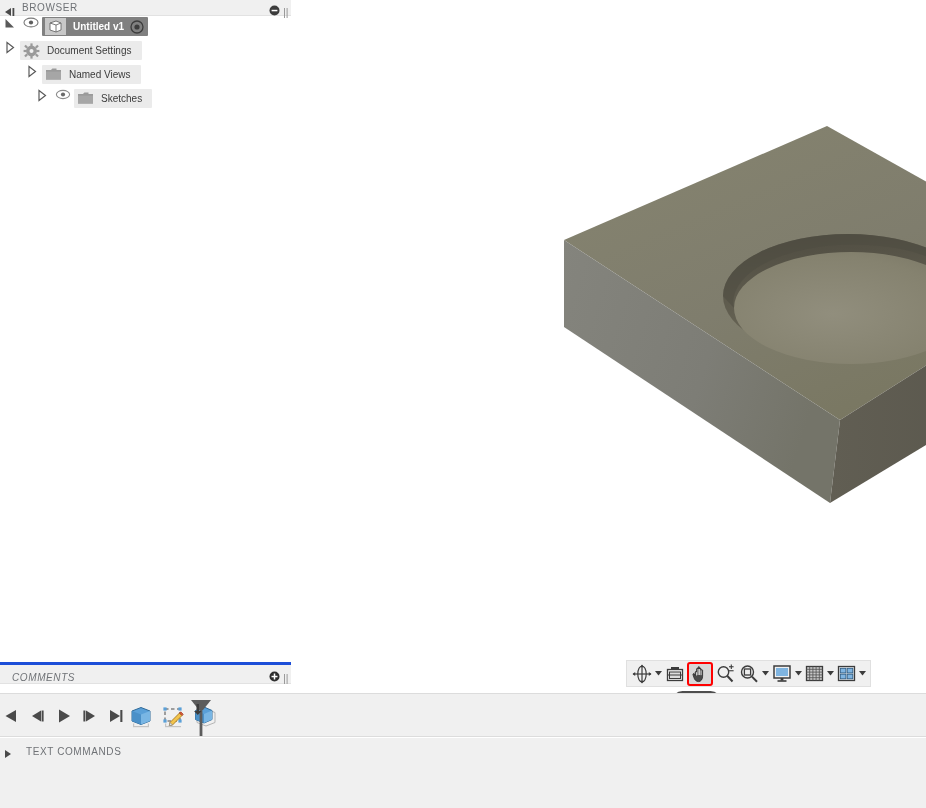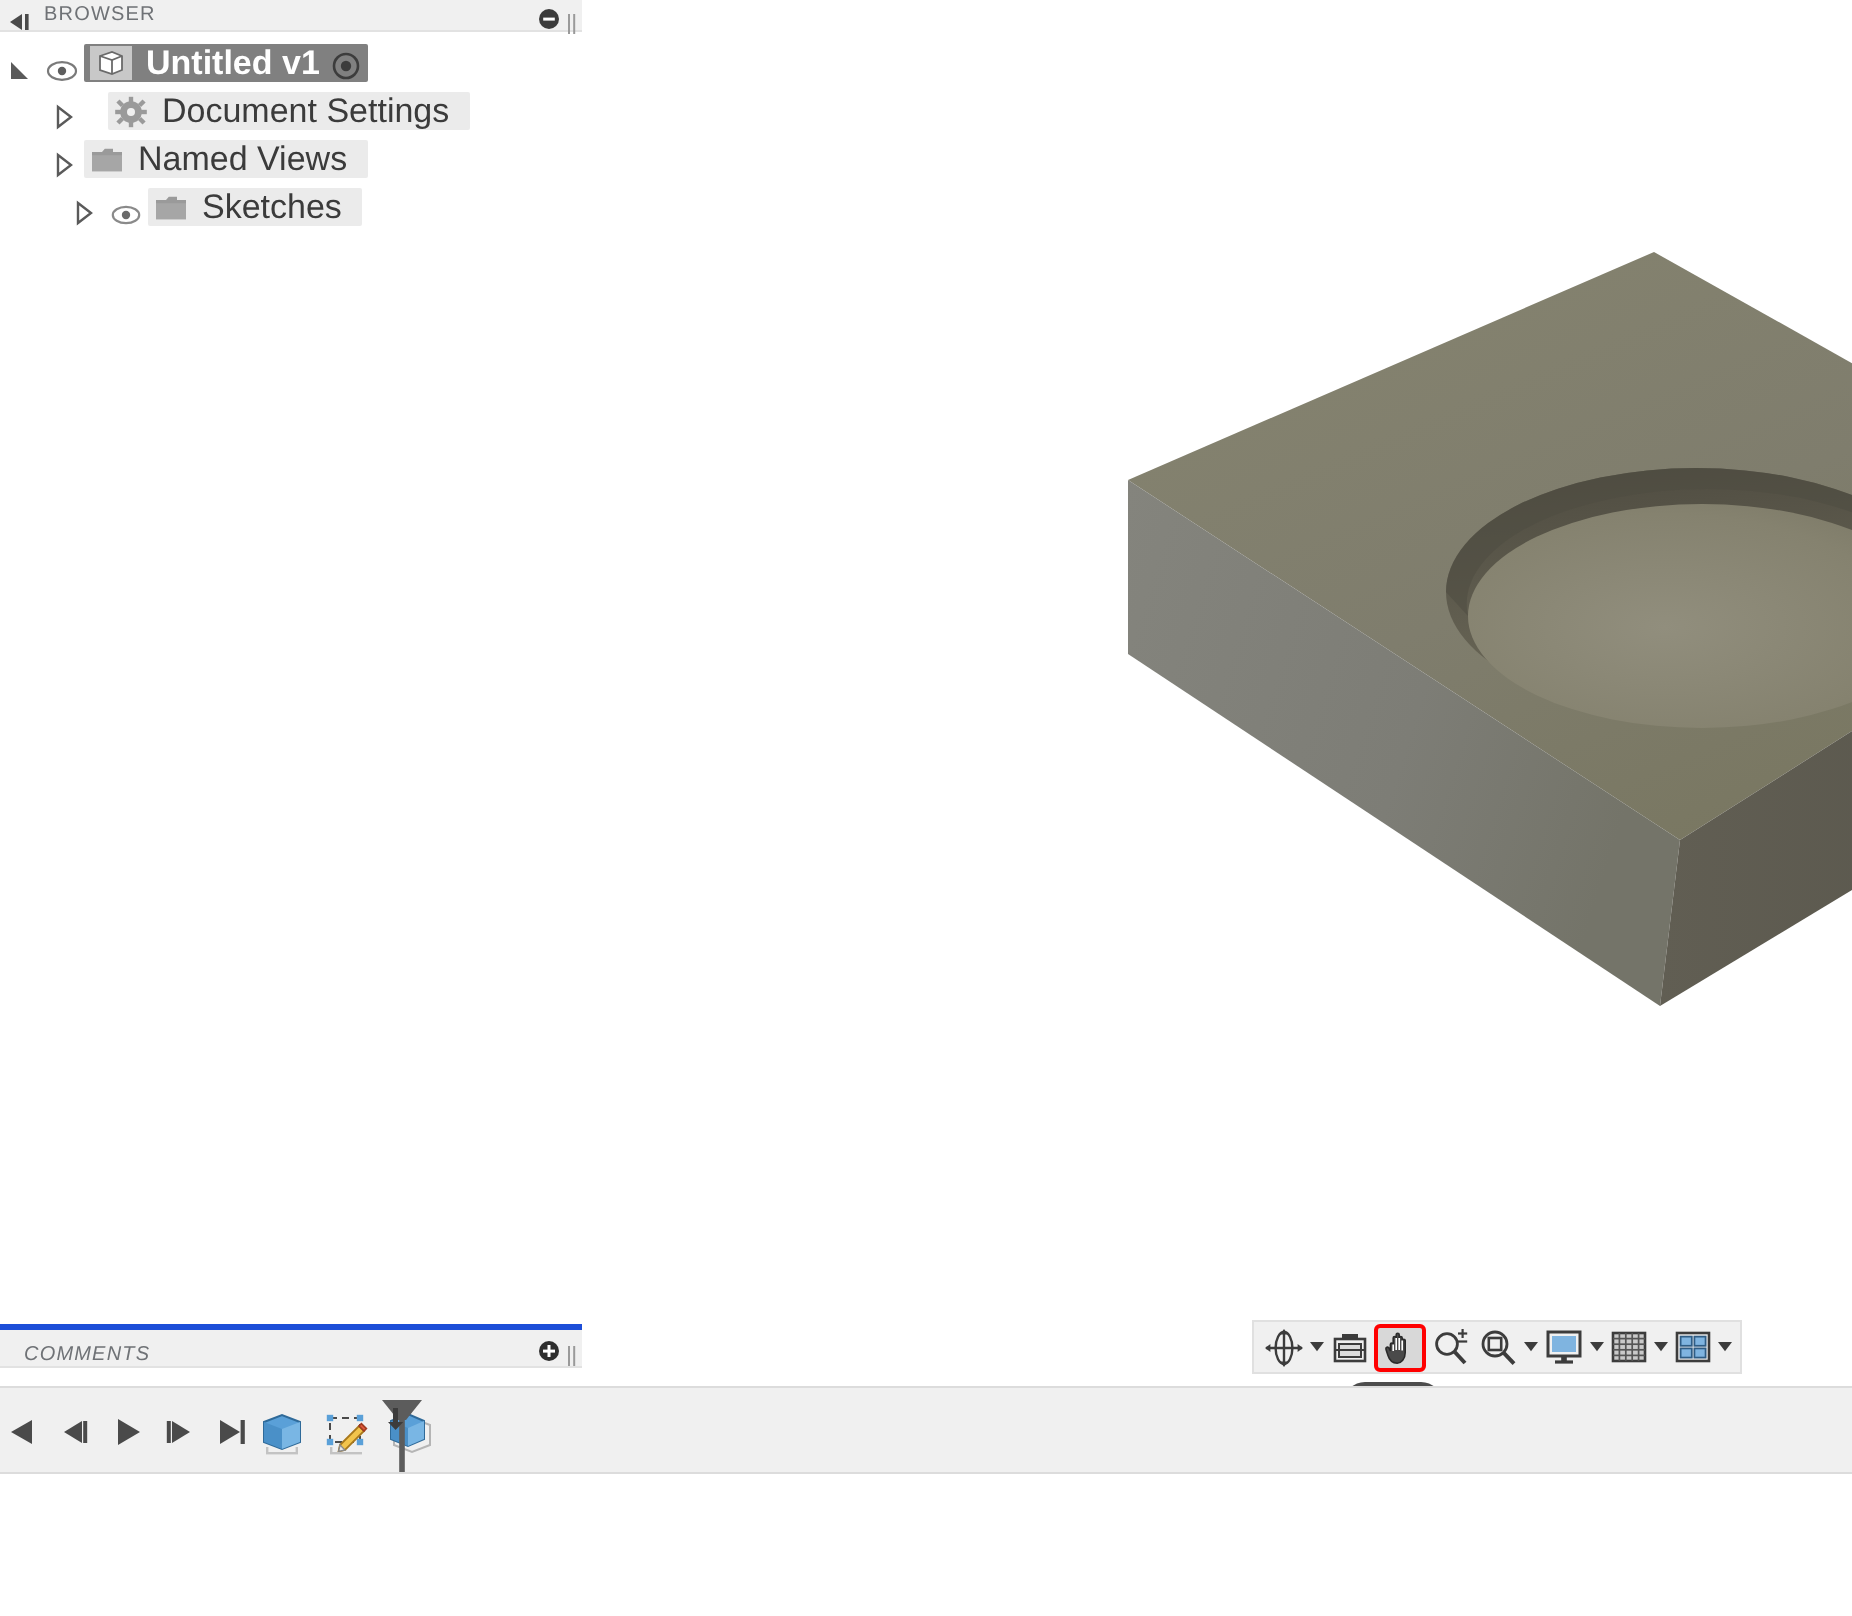--- a/index.html
+++ b/index.html
@@ -37,22 +37,22 @@
   }
   .panel-hdr-right {
     position: absolute; right: 2px; top: 2px;
     display: flex; align-items: center; gap: 3px;
   }
   .grip { width: 6px; height: 12px; display: block; }
 
   
   #tree { position: absolute; left: 0; top: 17px; width: 291px; }
   .tree-row {
-    display: flex; align-items: flex-end; height: 24px;
-    font-size: 17px; color: #3b3b3b; white-space: nowrap;
+    display: flex; align-items: flex-start; height: 24px;
+    font-size: 10px; color: #3b3b3b; white-space: nowrap;
   }
   .twisty { width: 20px; flex: 0 0 20px; display: flex; justify-content: center; align-items: center; }
   .eye { width: 22px; flex: 0 0 22px; display: flex; justify-content: center; align-items: center; }
   .row-pill {
     display: inline-flex; align-items: center; height: 19px;
     background: #ebebeb; border-radius: 1px; padding: 0 10px 0 3px;
   }
   .row-pill.selected { background: #808080; padding-right: 4px; }
   .row-pill.selected .row-label { color: #ffffff; font-weight: bold; }
   .row-label { margin-left: 7px; color: #3b3b3b; }
@@ -222,21 +222,21 @@
           <span class="row-label">Untitled v1</span>
           <span class="radio-after">
             <svg width="14" height="14" viewBox="0 0 14 14">
               <circle cx="7" cy="7" r="6" fill="none" stroke="#3c3c3c" stroke-width="1.3"></circle>
               <circle cx="7" cy="7" r="2.6" fill="#3c3c3c"></circle>
             </svg>
           </span>
         </span>
       </div>
 
-      <div class="tree-row" style="padding-left:22px;gap:12px;">
+      <div class="tree-row" style="">
         <span class="twisty">
           <svg width="12" height="13" viewBox="0 0 12 13">
             <polygon points="3,1.5 9.5,6.5 3,11.5" fill="none" stroke="#5a5a5a" stroke-width="1.2"></polygon>
           </svg>
         </span>
         <span class="row-pill">
           <span class="ico">
             <svg width="17" height="16" viewBox="0 0 17 16">
               <g fill="#9a9a9a">
                 <circle cx="8.5" cy="8" r="5.4"></circle>
@@ -508,14 +508,24 @@
   </div>
 
   <div id="tl-marker">
     <svg width="24" height="40" viewBox="0 0 24 40">
       <polygon points="2,2 22,2 14,12 10,12" fill="#5c5c5c"></polygon>
       <rect x="10.6" y="11" width="2.8" height="27" fill="#5c5c5c"></rect>
       <polygon points="7.5,6 7.5,13 5,13 8.8,17 12.6,13 10,13 10,6" fill="#3c3c3c"></polygon>
     </svg>
   </div>
 
+  <div id="textcmds">
+    <div id="textcmds-inner">
+      <span class="tc-arrow">
+        <svg width="12" height="12" viewBox="0 0 12 12">
+          <polygon points="3,2 3,10 9,6" fill="#4a4a4a"></polygon>
+        </svg>
+      </span>
+      <span class="panel-header-title">TEXT COMMANDS</span>
+    </div>
+  </div>
 
 </div>
 
 </body></html>

